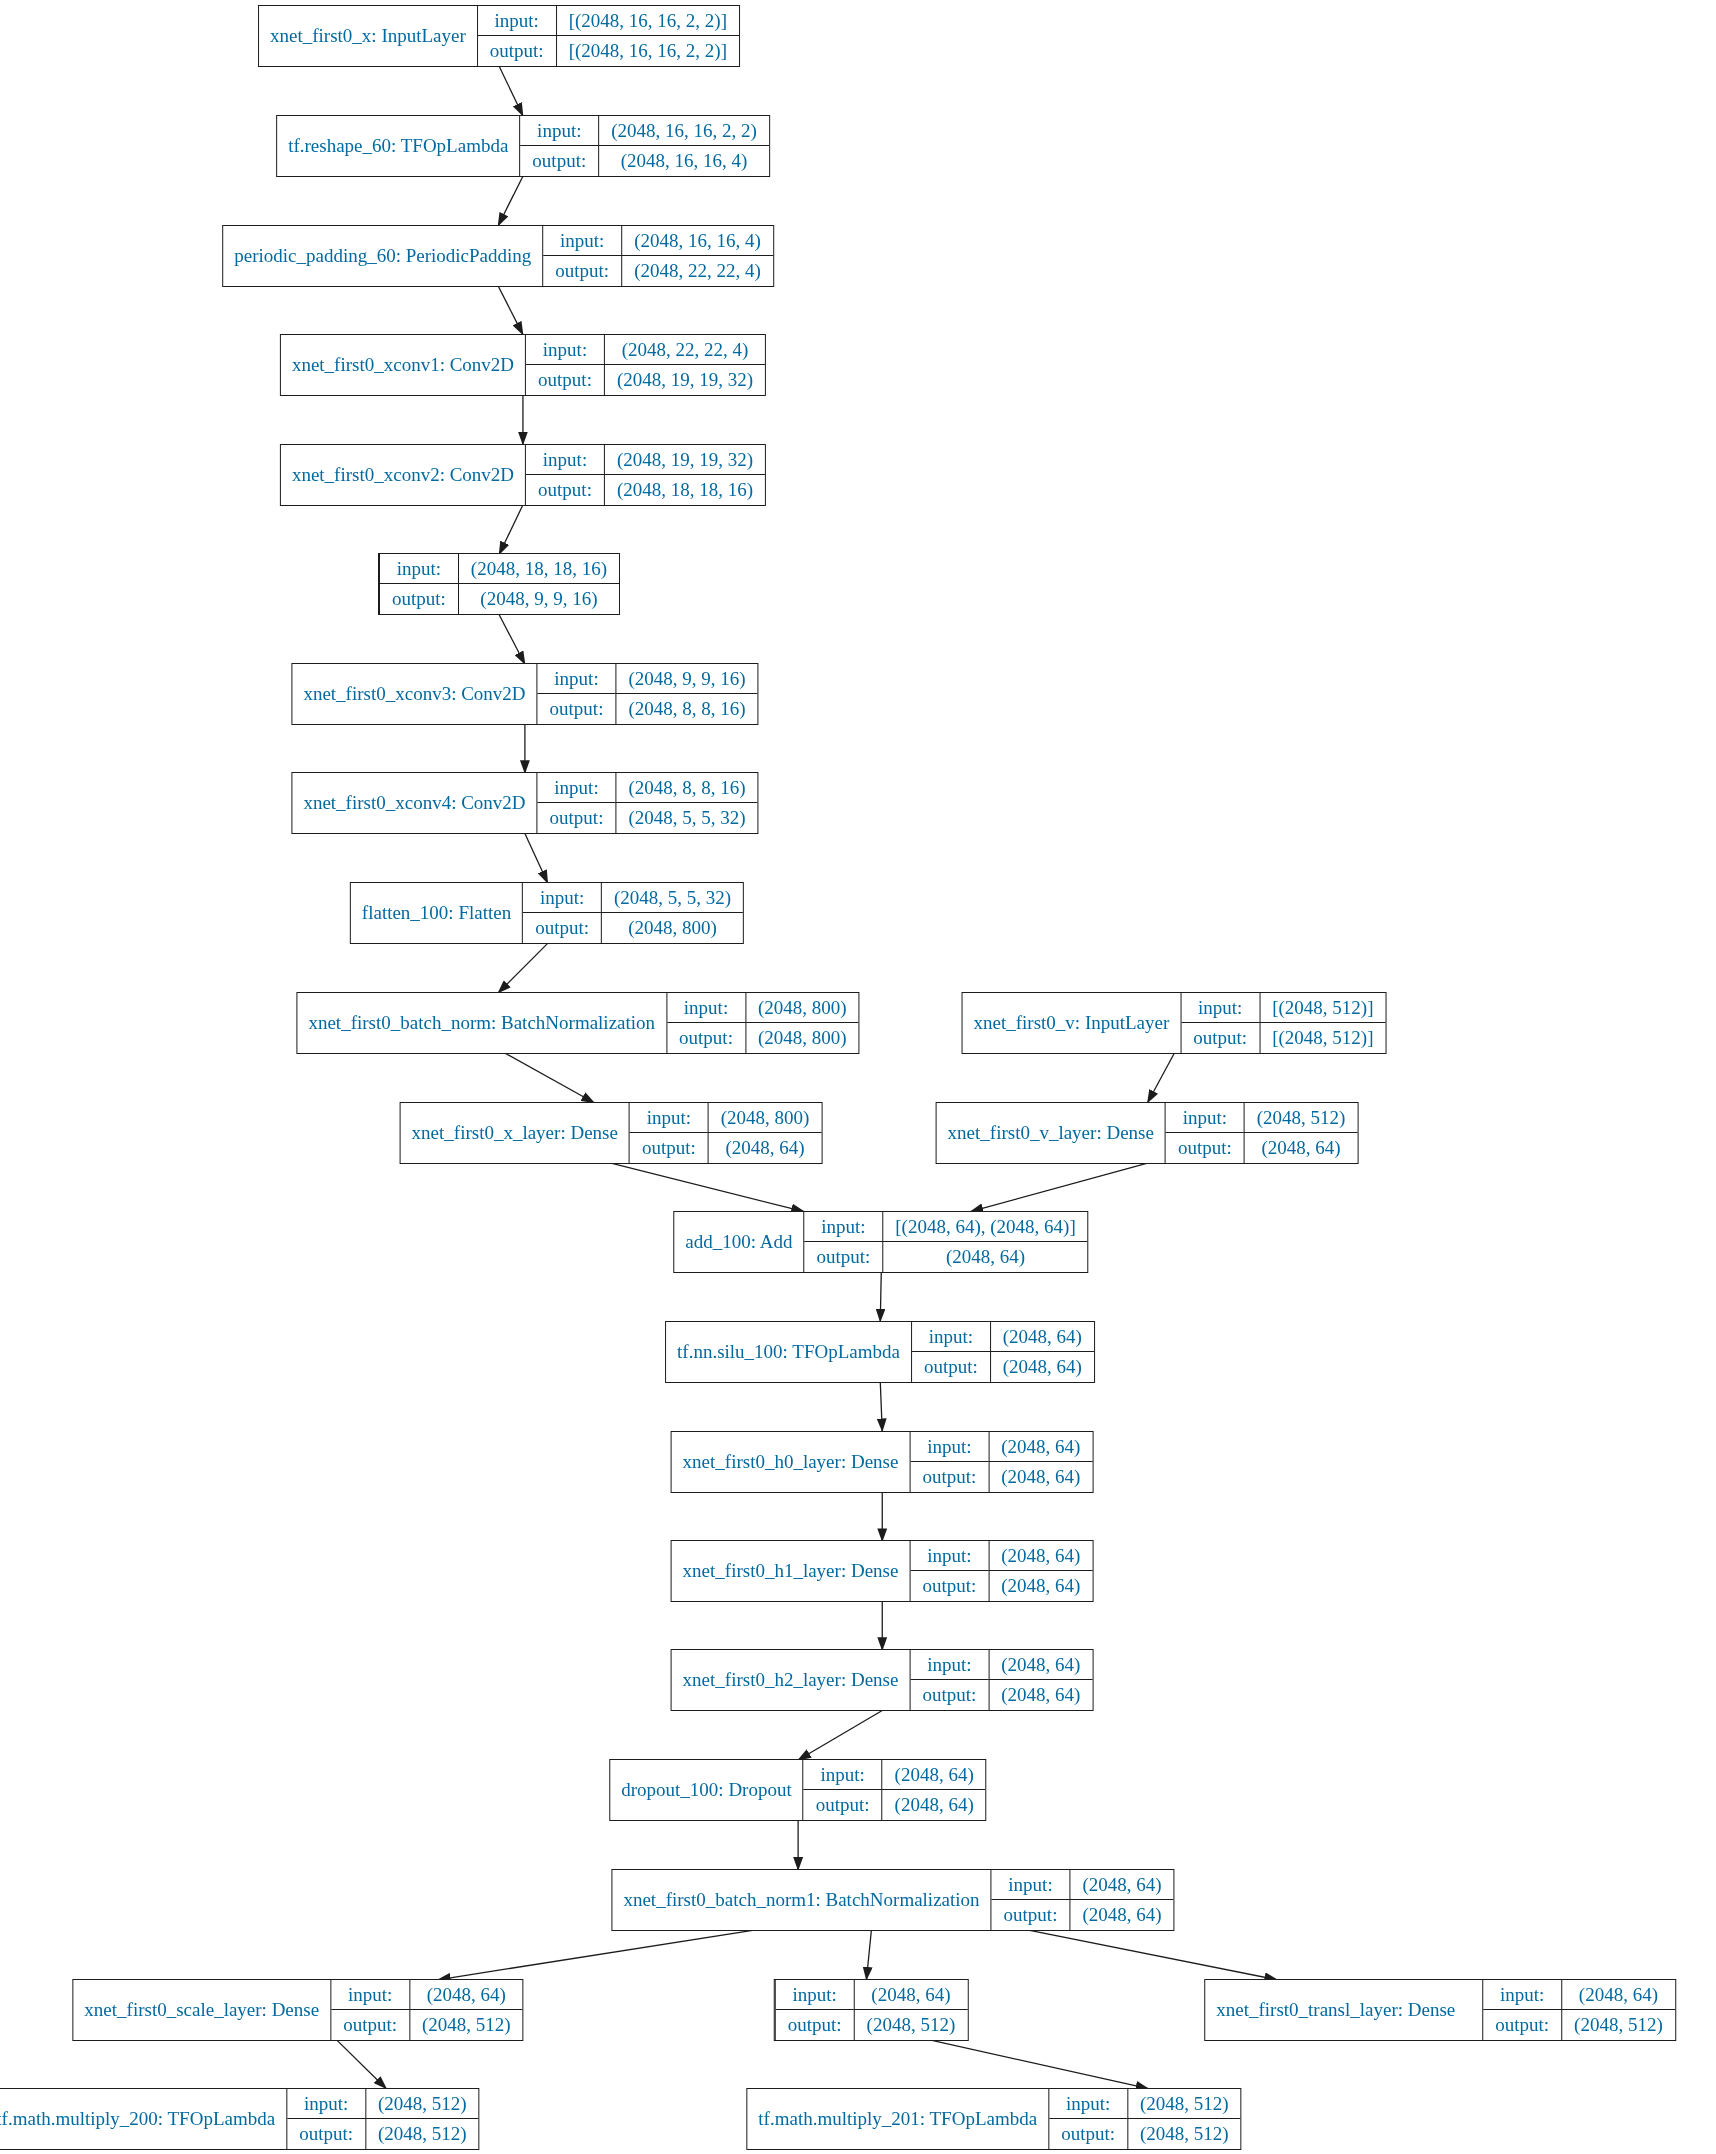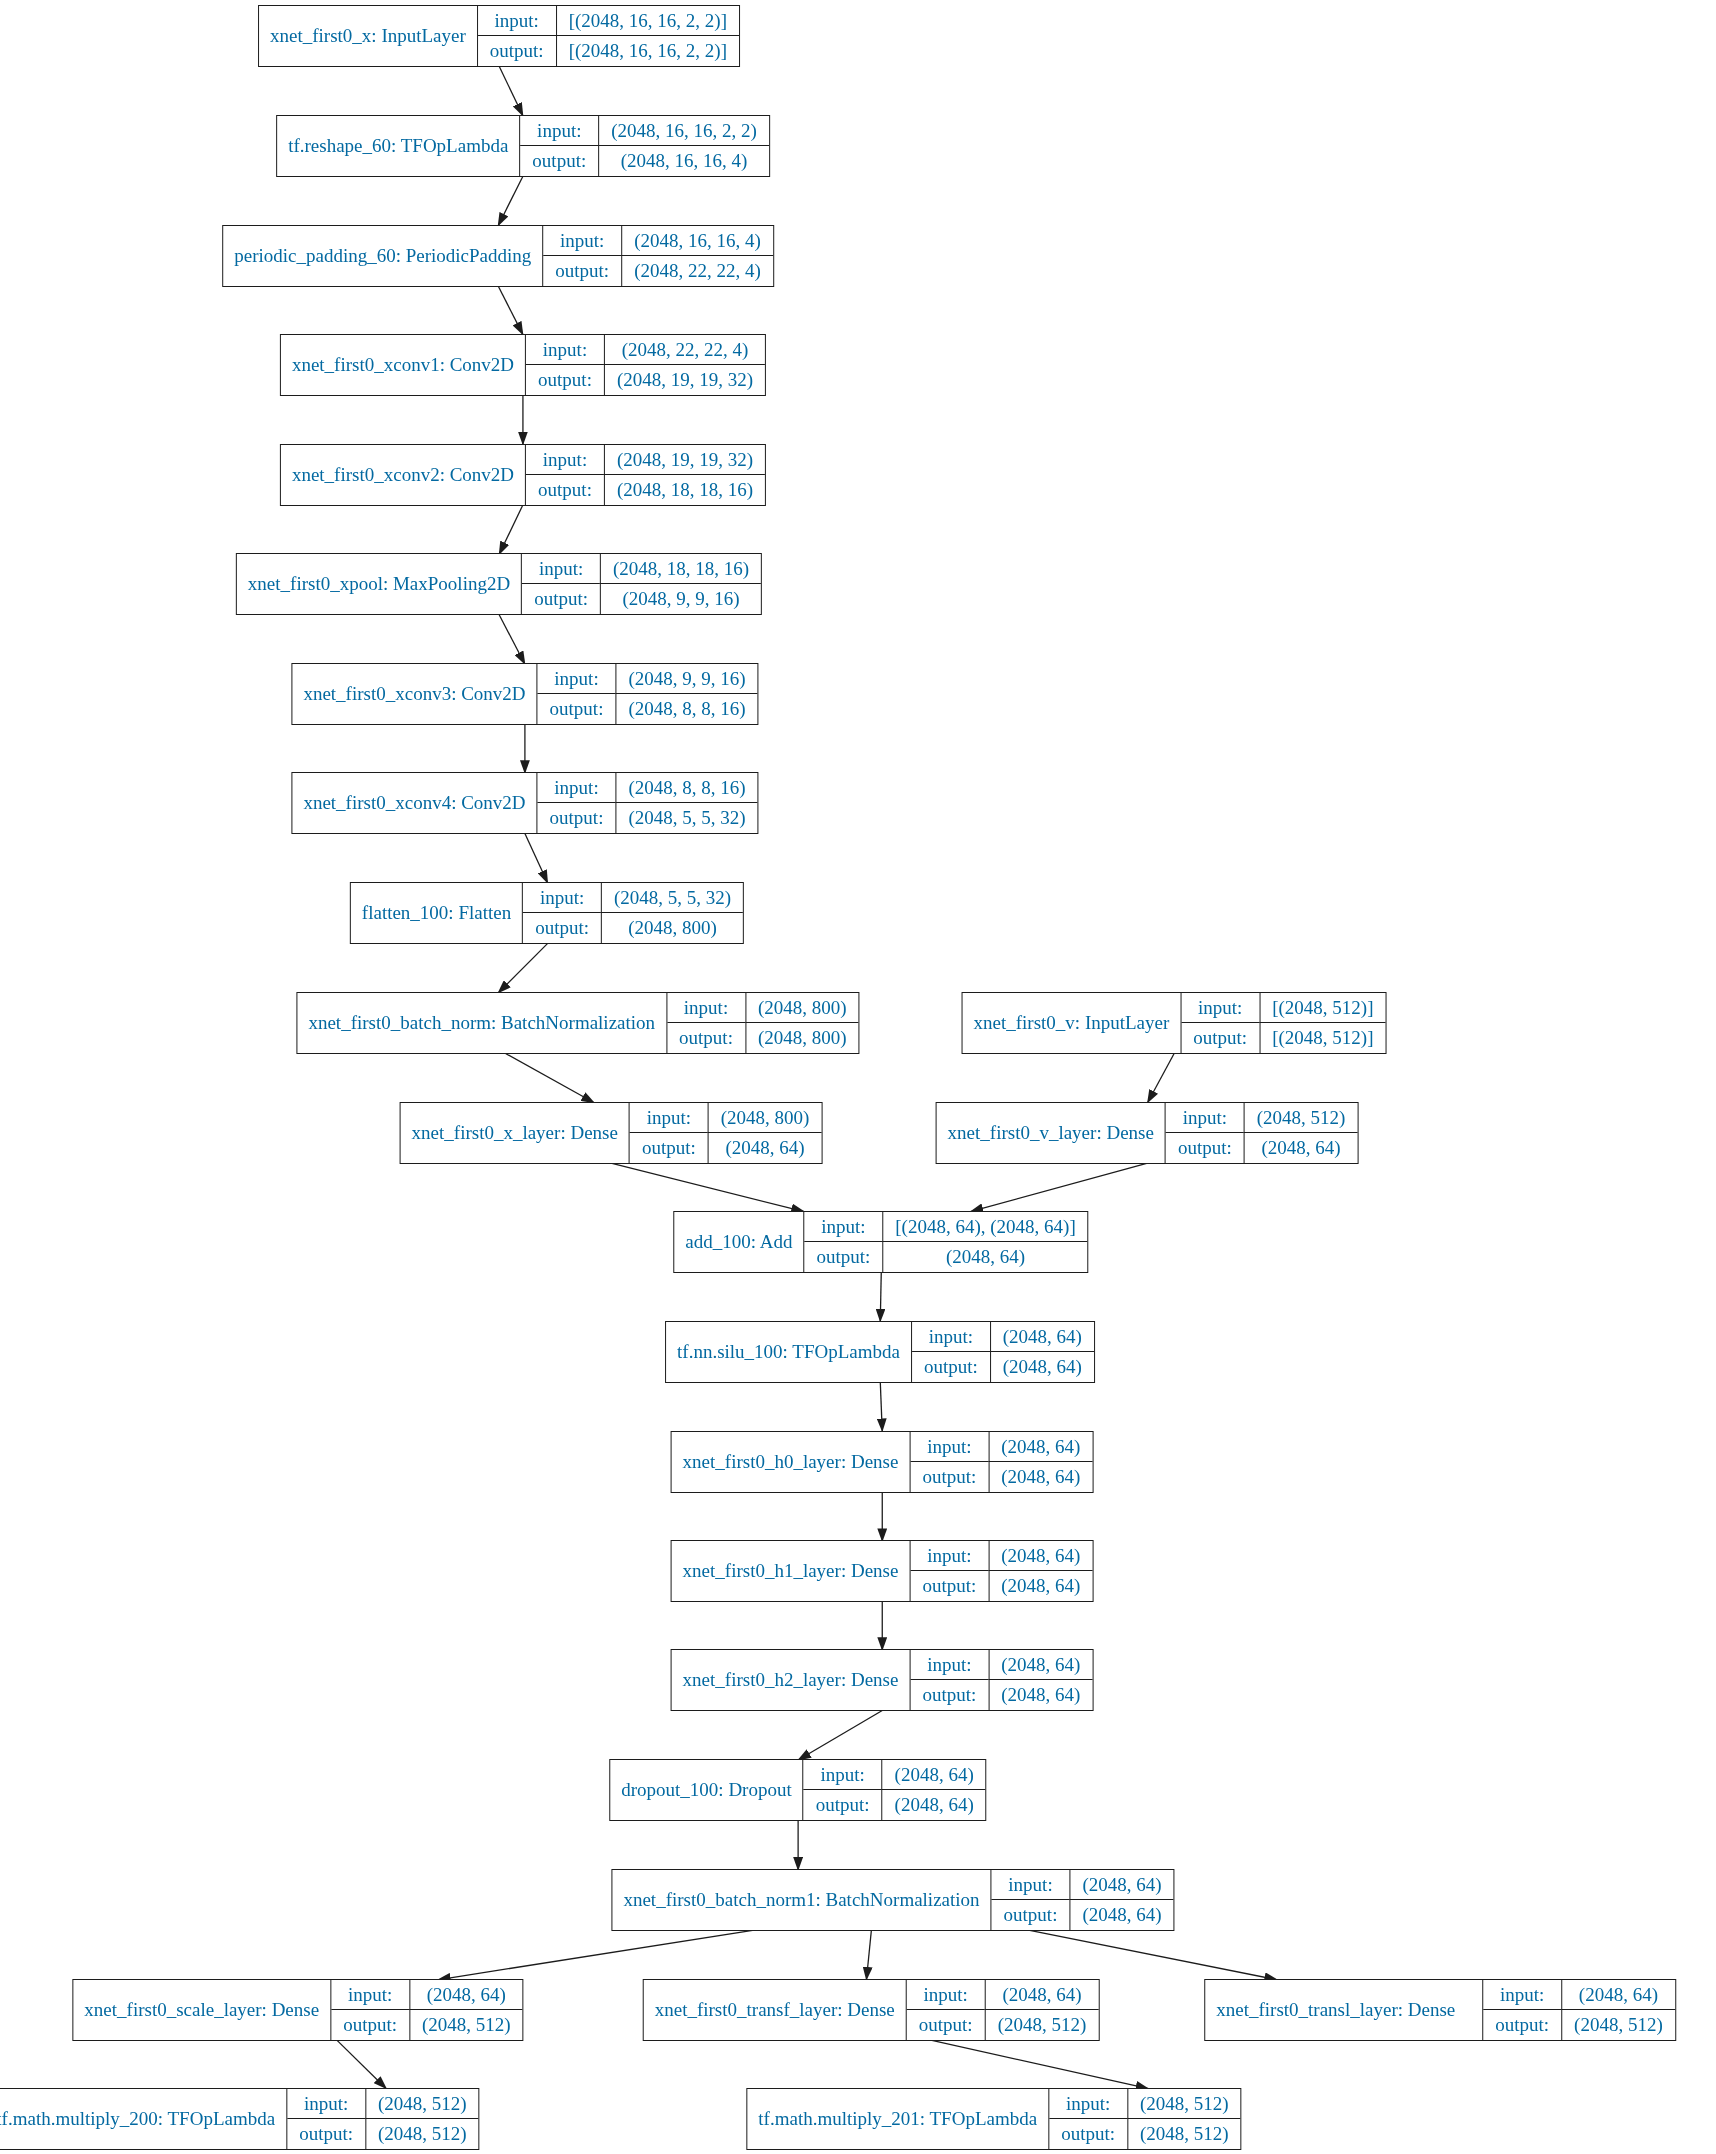--- a/index.html
+++ b/index.html
@@ -115,21 +115,20 @@
     <div class="node" style="left: 523px; top: 444px;">
     <div class="label">xnet_first0_xconv2: Conv2D</div>
     <div class="io">
       <div class="cell r1 key">input:</div>
       <div class="cell r1 val">(2048, 19, 19, 32)</div>
       <div class="cell key">output:</div>
       <div class="cell val">(2048, 18, 18, 16)</div>
     </div>
   </div>
     <div class="node" style="left: 499px; top: 553px;">
-    <div class="label">xnet_first0_xpool: MaxPooling2D</div>
     <div class="io">
       <div class="cell r1 key">input:</div>
       <div class="cell r1 val">(2048, 18, 18, 16)</div>
       <div class="cell key">output:</div>
       <div class="cell val">(2048, 9, 9, 16)</div>
     </div>
   </div>
     <div class="node" style="left: 525px; top: 663px;">
     <div class="label">xnet_first0_xconv3: Conv2D</div>
     <div class="io">
@@ -259,21 +258,20 @@
     <div class="node" style="left: 292px; top: 1979px; margin-left: 6px;">
     <div class="label">xnet_first0_scale_layer: Dense</div>
     <div class="io">
       <div class="cell r1 key">input:</div>
       <div class="cell r1 val">(2048, 64)</div>
       <div class="cell key">output:</div>
       <div class="cell val">(2048, 512)</div>
     </div>
   </div>
     <div class="node" style="left: 871px; top: 1979px;">
-    <div class="label">xnet_first0_transf_layer: Dense</div>
     <div class="io">
       <div class="cell r1 key">input:</div>
       <div class="cell r1 val">(2048, 64)</div>
       <div class="cell key">output:</div>
       <div class="cell val">(2048, 512)</div>
     </div>
   </div>
     <div class="node" style="left: 1440px; top: 1979px; gap: 16px;">
     <div class="label">xnet_first0_transl_layer: Dense</div>
     <div class="io">

